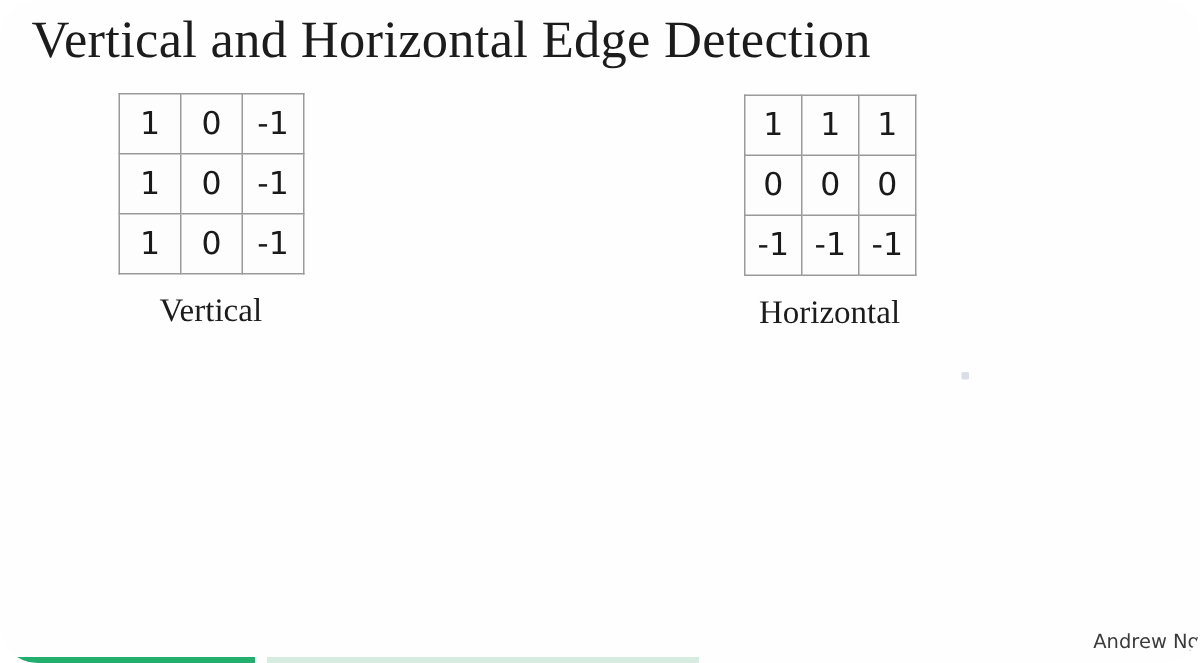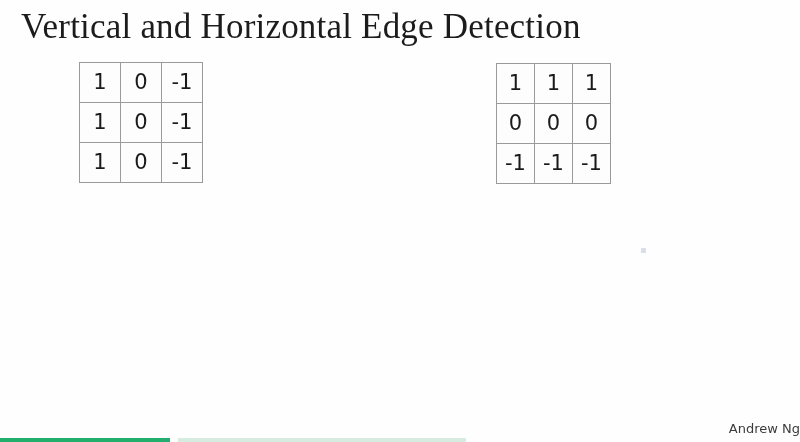--- a/index.html
+++ b/index.html
@@ -12,20 +12,21 @@
     background: #ffffff;
     font-family: "Liberation Serif", "DejaVu Serif", serif;
     overflow: hidden;
   }
   #slide {
     position: relative;
     width: 800px;
     height: 442px;
     background: #fefefe;
     overflow: hidden;
+    border-radius: 25px;
   }
 
   
   #slide-title {
     position: absolute;
     left: 21px;
     top: 6px;
     font-family: "Liberation Serif", "DejaVu Serif", serif;
     font-size: 35px;
     line-height: 42px;
@@ -150,20 +151,21 @@
           <td>0</td>
           <td>-1</td>
         </tr>
         <tr>
           <td>1</td>
           <td>0</td>
           <td>-1</td>
         </tr>
       </tbody>
     </table>
+    <div class="filter-caption">Vertical</div>
   </div>
 
   <div class="filter-group" id="filter-horizontal">
     <table class="matrix">
       <tbody>
         <tr>
           <td>1</td>
           <td>1</td>
           <td>1</td>
         </tr>
@@ -172,20 +174,21 @@
           <td>0</td>
           <td>0</td>
         </tr>
         <tr>
           <td>-1</td>
           <td>-1</td>
           <td>-1</td>
         </tr>
       </tbody>
     </table>
+    <div class="filter-caption">Horizontal</div>
   </div>
 
   <div id="cursor-artifact"></div>
 
   <div id="attribution">Andrew Ng</div>
 
   <div id="progress-bar">
     <div id="progress-filled"></div>
     <div id="progress-track"></div>
   </div>

